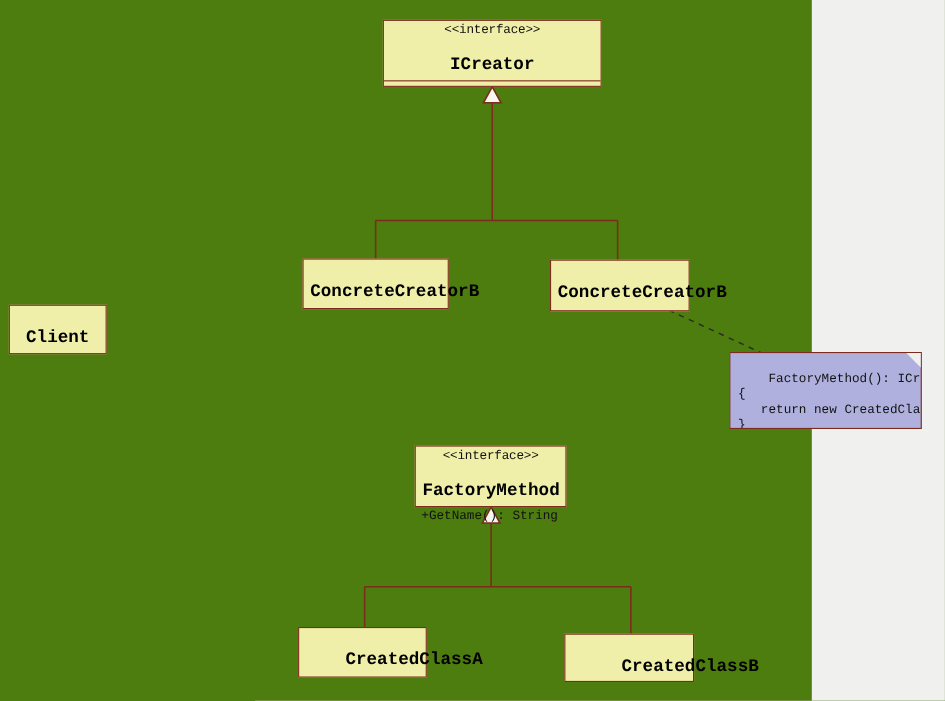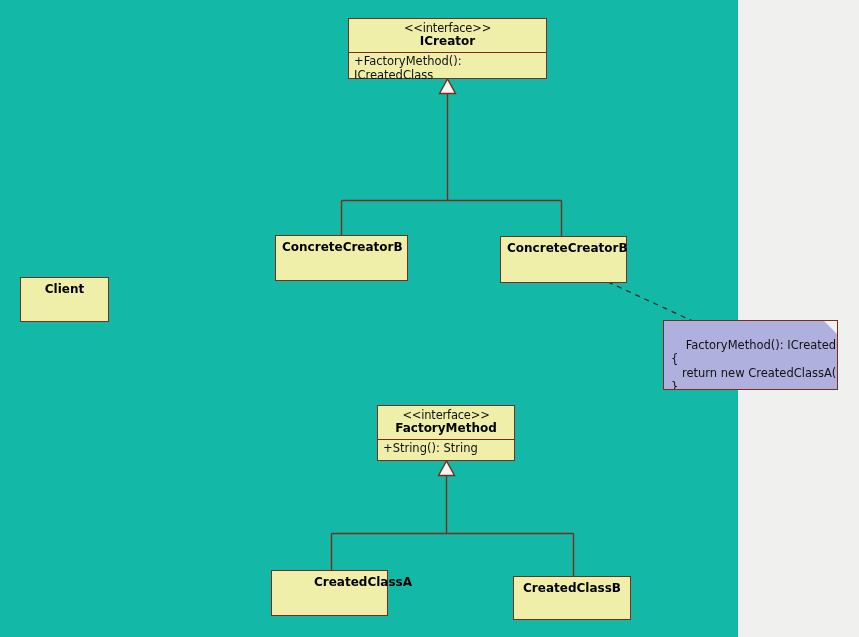--- a/index.html
+++ b/index.html
@@ -11,21 +11,22 @@
     width: 859px;
     height: 637px;
     background: #f0f0ef;
     font-family: "DejaVu Sans", "Liberation Sans", sans-serif;
     overflow: hidden;
   }
   #canvas {
     position: relative;
     width: 738px;
     height: 637px;
-    background: #14b8a6;
+    background: #4d7c0f;
+    font-family: Liberation Mono, monospace;
   }
 
   
   #connectors {
     position: absolute;
     left: 0;
     top: 0;
     width: 859px;
     height: 637px;
     pointer-events: none;
@@ -51,24 +52,24 @@
   }
   .stereotype {
     display: block;
     font-size: 11.5px;
     font-style: normal;
     color: #111;
     letter-spacing: -0.2px;
   }
   .cls-name {
     display: block;
-    font-size: 12px;
+    font-size: 16px;
     font-weight: bold;
     color: #000;
-    margin-top: 0px;
+    margin-top: 16px;
   }
   .compartment {
     box-sizing: border-box;
     padding: 2px 5px 3px 5px;
     font-size: 11.5px;
     color: #111;
     text-align: left;
     line-height: 1.15;
   }
   .uml-box .filler {
@@ -135,40 +136,37 @@
     <polygon points="446.5,461 438.5,475.5 454.5,475.5" fill="#f7f7f2" stroke="#7c2b1c" stroke-width="1.4"></polygon>
 
     <line x1="608" y1="282" x2="697" y2="323" stroke="#2a2a2a" stroke-width="1.3" stroke-dasharray="5,5"></line>
   </svg>
 
   <div class="uml-box" style="left:348px; top:18px; width:199px; height:61px;">
     <div class="hdr with-sep">
       <span class="stereotype">&lt;&lt;interface&gt;&gt;</span>
       <span class="cls-name">ICreator</span>
     </div>
-    <div class="compartment">
-      <div>+FactoryMethod(): ICreatedClass</div>
-    </div>
   </div>
 
   <div class="uml-box plain" style="left:275px; top:235px; width:133px; height:46px;">
     <div class="hdr">
       <span class="cls-name">ConcreteCreatorB</span>
     </div>
     <div class="filler"></div>
   </div>
 
   <div class="uml-box plain" style="left:500px; top:236px; width:127px; height:47px;">
     <div class="hdr">
       <span class="cls-name">ConcreteCreatorB</span>
     </div>
     <div class="filler"></div>
   </div>
 
-  <div class="uml-box plain" style="left:20px; top:277px; width:89px; height:45px;gap:38px;">
+  <div class="uml-box plain" style="left:8px; top:277px; width:89px; height:45px;gap:38px;">
     <div class="hdr">
       <span class="cls-name">Client</span>
     </div>
     <div class="filler"></div>
   </div>
 
   <div class="uml-note" style="left:663px; top:320px; width:175px; height:70px;">
     <span>FactoryMethod(): ICreatedClass
 {
    return new CreatedClassA();
@@ -178,31 +176,31 @@
       
     </span>
   </div>
 
   <div class="uml-box" style="left:377px; top:405px; width:138px; height:56px;">
     <div class="hdr with-sep">
       <span class="stereotype">&lt;&lt;interface&gt;&gt;</span>
       <span class="cls-name">FactoryMethod</span>
     </div>
     <div class="compartment">
-      <div>+String(): String</div>
+      <div>+GetName(): String</div>
     </div>
   </div>
 
   <div class="uml-box plain" style="left:271px; top:570px; width:117px; height:46px;padding-left:36px;">
     <div class="hdr">
       <span class="cls-name">CreatedClassA</span>
     </div>
     <div class="filler"></div>
   </div>
 
-  <div class="uml-box plain" style="left:513px; top:576px; width:118px; height:44px;">
+  <div class="uml-box plain" style="left:513px; top:576px; width:118px; height:44px;padding-left:45px;">
     <div class="hdr">
       <span class="cls-name">CreatedClassB</span>
     </div>
     <div class="filler"></div>
   </div>
 
 </div>
 
 </body></html>

